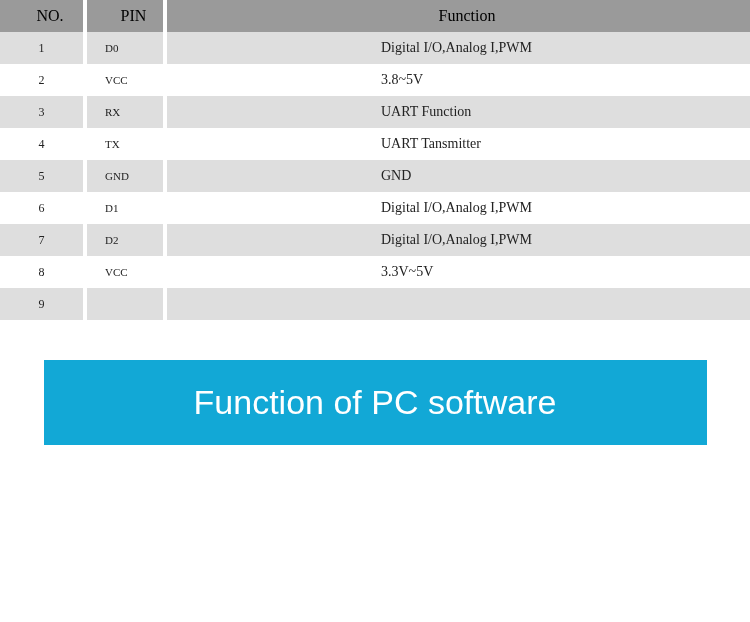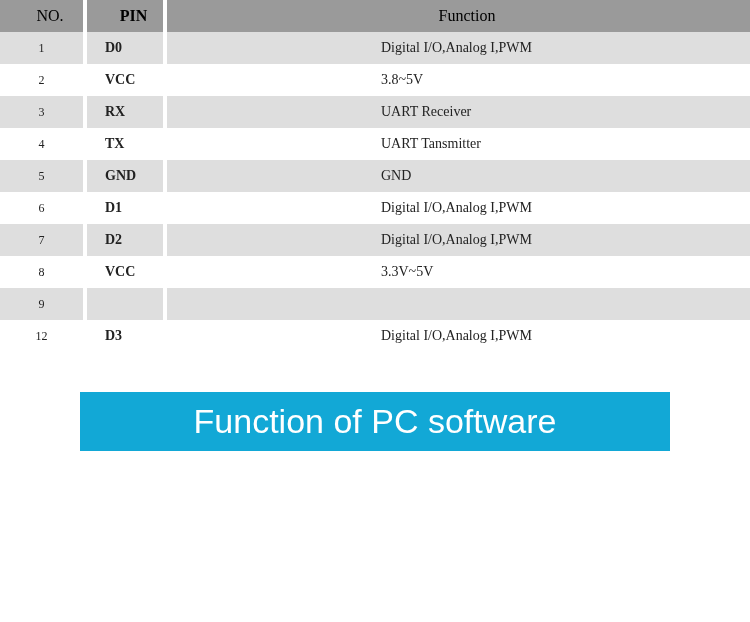--- a/index.html
+++ b/index.html
@@ -27,42 +27,42 @@
   .header .cell {
     background: #9a9a9a;
     color: #000;
     text-align: center;
     font-size: 16px;
     border-right: 4px solid #fff;
     padding-left: 17px;
   }
   .header .cell:last-child { border-right: none; margin-top: 12px; }
   .col-no { width: 85px; }
-  .col-pin { width: 80px; font-weight: bold; }
+  .col-pin { width: 80px; }
   .col-func { width: 585px; }
   .data .cell { border-right: 4px solid #fff; }
   .data .cell:last-child { border-right: none; margin-top: 22px; }
   .data.odd .cell { background: #dedede; }
   .data.even .cell { background: #ffffff; }
   .data .col-no { text-align: center; font-size: 12px; }
-  .data .col-pin { padding-left: 18px; font-size: 14px; }
+  .data .col-pin { padding-left: 18px; font-size: 11px; }
   .data .col-func { padding-left: 214px; font-size: 14px; }
   .banner-wrap {
     width: 750px;
     padding: 40px 0 20px 0;
     text-align: center;
   }
   .banner {
     display: inline-block;
     background: #12a8d6;
     color: #ffffff;
     font-family: Arial, sans-serif;
     font-size: 34px;
-    padding: 10px 70px;
-    width: 590px;
+    padding: 23px 70px;
+    width: 663px;
   }
 </style>
 </head>
 <body>
 
 <div class="table">
   <div class="row header">
     <div class="cell col-no">NO.</div>
     <div class="cell col-pin">PIN</div>
     <div class="cell col-func">Function</div>
@@ -74,21 +74,21 @@
     <div class="cell col-func">Digital I/O,Analog I,PWM</div>
   </div>
   <div class="row data even">
     <div class="cell col-no">2</div>
     <div class="cell col-pin">VCC</div>
     <div class="cell col-func">3.8~5V</div>
   </div>
   <div class="row data odd">
     <div class="cell col-no">3</div>
     <div class="cell col-pin">RX</div>
-    <div class="cell col-func">UART Receiver</div>
+    <div class="cell col-func">UART Function</div>
   </div>
   <div class="row data even">
     <div class="cell col-no">4</div>
     <div class="cell col-pin">TX</div>
     <div class="cell col-func">UART Tansmitter</div>
   </div>
   <div class="row data odd">
     <div class="cell col-no">5</div>
     <div class="cell col-pin">GND</div>
     <div class="cell col-func">GND</div>
@@ -106,22 +106,17 @@
   <div class="row data even">
     <div class="cell col-no">8</div>
     <div class="cell col-pin">VCC</div>
     <div class="cell col-func">3.3V~5V</div>
   </div>
   <div class="row data odd">
     <div class="cell col-no">9</div>
     <div class="cell col-pin"></div>
     <div class="cell col-func"></div>
   </div>
-  <div class="row data even">
-    <div class="cell col-no">12</div>
-    <div class="cell col-pin">D3</div>
-    <div class="cell col-func">Digital I/O,Analog I,PWM</div>
-  </div>
 </div>
 
 <div class="banner-wrap">
   <div class="banner">Function of PC software</div>
 </div>
 
 </body></html>

